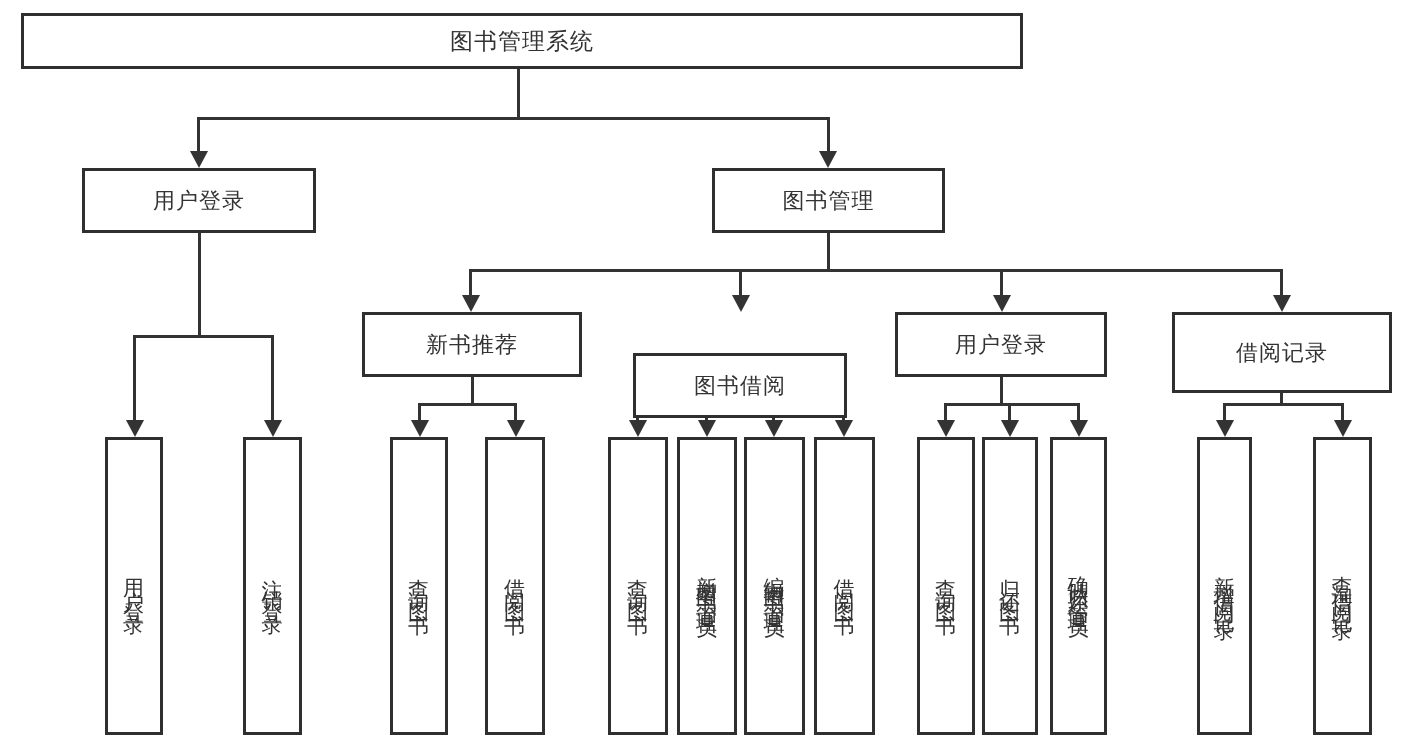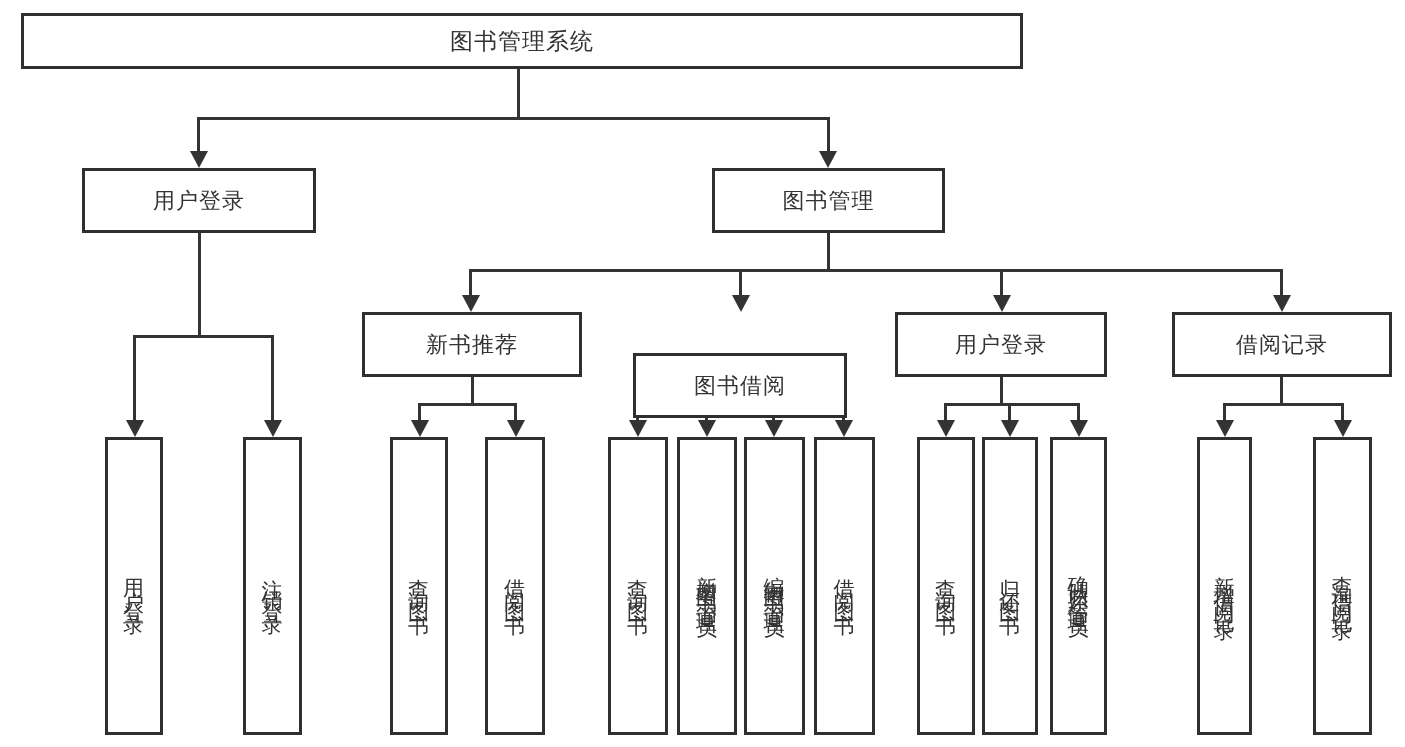--- a/index.html
+++ b/index.html
@@ -70,21 +70,21 @@
 <div class="canvas">
 
   <div class="box hbox root-box" style="left:21px; top:13px; width:1002px; height:56px;">图书管理系统</div>
 
   <div class="box hbox" style="left:82px; top:168px; width:234px; height:65px;">用户登录</div>
   <div class="box hbox" style="left:362px; top:312px; width:220px; height:65px;">新书推荐</div>
 
   <div class="box hbox" style="left:712px; top:168px; width:233px; height:65px;">图书管理</div>
   <div class="box hbox" style="left:633px; top:312px; width:214px; height:65px;margin-top:41px;">图书借阅</div>
   <div class="box hbox" style="left:895px; top:312px; width:212px; height:65px;">用户登录</div>
-  <div class="box hbox" style="left:1172px; top:312px; width:220px; height:65px;">借阅记录</div>
+  <div class="box hbox" style="left:1172px; top:312px; width:220px; height:81px;">借阅记录</div>
 
   <div class="box vbox ls4" style="left:105px; top:437px; width:58px; height:298px;">用户登录</div>
   <div class="box vbox ls4" style="left:243px; top:437px; width:59px; height:298px;">注销登录</div>
 
   <div class="box vbox ls4" style="left:390px; top:437px; width:58px; height:298px;">查询图书</div>
   <div class="box vbox ls4" style="left:485px; top:437px; width:60px; height:298px;">借阅图书</div>
 
   <div class="box vbox ls4" style="left:608px; top:437px; width:60px; height:298px;">查询图书</div>
   <div class="box vbox ls9" style="left:677px; top:437px; width:60px; height:298px;">新增图书（管理员）</div>
   <div class="box vbox ls9" style="left:744px; top:437px; width:61px; height:298px;">编辑图书（管理员）</div>

